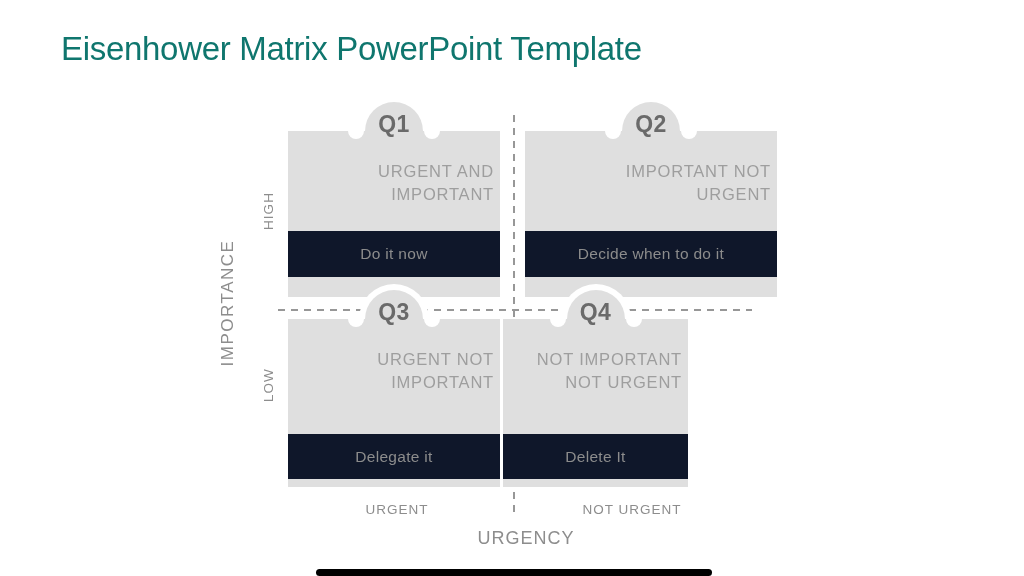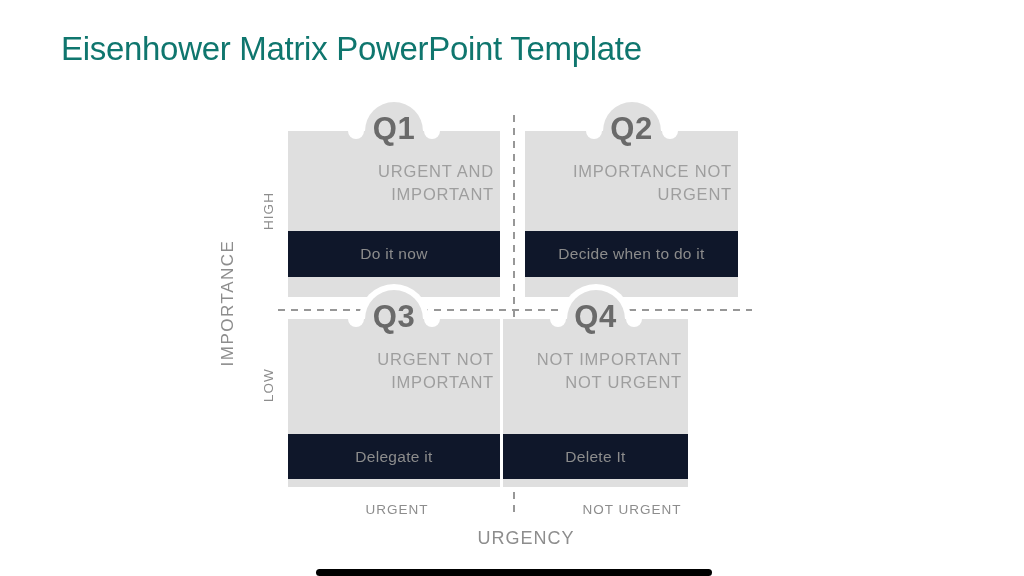--- a/index.html
+++ b/index.html
@@ -23,35 +23,35 @@
     background:repeating-linear-gradient(90deg,#979797 0 7px,transparent 7px 13px);
   }
   .dash-v{
     left:513px;top:115px;width:2px;height:397px;z-index:1;
     background:repeating-linear-gradient(180deg,#979797 0 7px,transparent 7px 13px);
   }
 
   
   .quad{position:absolute;z-index:2;}
   .q1{left:288px;top:131px;width:212px;height:166px;}
-  .q2{left:525px;top:131px;width:213px;height:166px;}
+  .q2{left:525px;top:131px;width:213px;height:166px;padding-left:39px;}
   .q3{left:288px;top:319px;width:212px;height:168px;}
   .q4{left:503px;top:319px;width:185px;height:168px;}
 
   .halo{position:absolute;top:-35px;left:50%;margin-left:-35px;width:70px;height:70px;
         border-radius:50%;background:#ffffff;}
   .tab{position:absolute;top:-29px;left:50%;margin-left:-29px;width:58px;height:58px;
        border-radius:50%;background:#dfdfdf;}
   .qbody{position:absolute;left:0;top:0;right:0;bottom:0;background:#dfdfdf;}
   .notch{position:absolute;top:-8px;width:16px;height:16px;border-radius:50%;background:#ffffff;}
   .notch.nl{left:calc(50% - 46px);}
   .notch.nr{left:calc(50% + 30px);}
 
   .qlabel{position:absolute;top:-20px;left:0;right:0;text-align:center;
-          font-size:31px;font-weight:bold;color:#6a6a6a;letter-spacing:0.5px;}
+          font-size:23px;font-weight:bold;color:#6a6a6a;letter-spacing:0.5px;}
   .qtitle{position:absolute;top:29px;left:6px;right:6px;text-align:right;
           font-size:16.5px;line-height:23px;color:#9e9e9e;letter-spacing:0.8px;}
   .qtitle span{display:block;}
   .qaction{position:absolute;left:0;right:0;background:#0f172a;text-align:center;
            font-size:15.5px;color:#8c8c8c;letter-spacing:0.3px;}
   .q1 .qaction,.q2 .qaction{top:100px;height:46px;line-height:46px;}
   .q3 .qaction,.q4 .qaction{top:106px;height:45px;line-height:45px;margin-top:9px;}
 
   
   .axis{color:#8d8d8d;text-align:center;z-index:3;}
@@ -89,21 +89,21 @@
 </div>
 
 <div class="quad q2">
   <div class="halo"></div>
   <div class="tab"></div>
   <div class="qbody"></div>
   <div class="notch nl"></div>
   <div class="notch nr"></div>
   <div class="qlabel">Q2</div>
   <div class="qtitle">
-    <span>IMPORTANCE NOT</span>
+    <span>IMPORTANT NOT</span>
     <span>URGENT</span>
   </div>
   <div class="qaction">Decide when to do it</div>
 </div>
 
 <div class="quad q3">
   <div class="halo"></div>
   <div class="tab"></div>
   <div class="qbody"></div>
   <div class="notch nl"></div>

